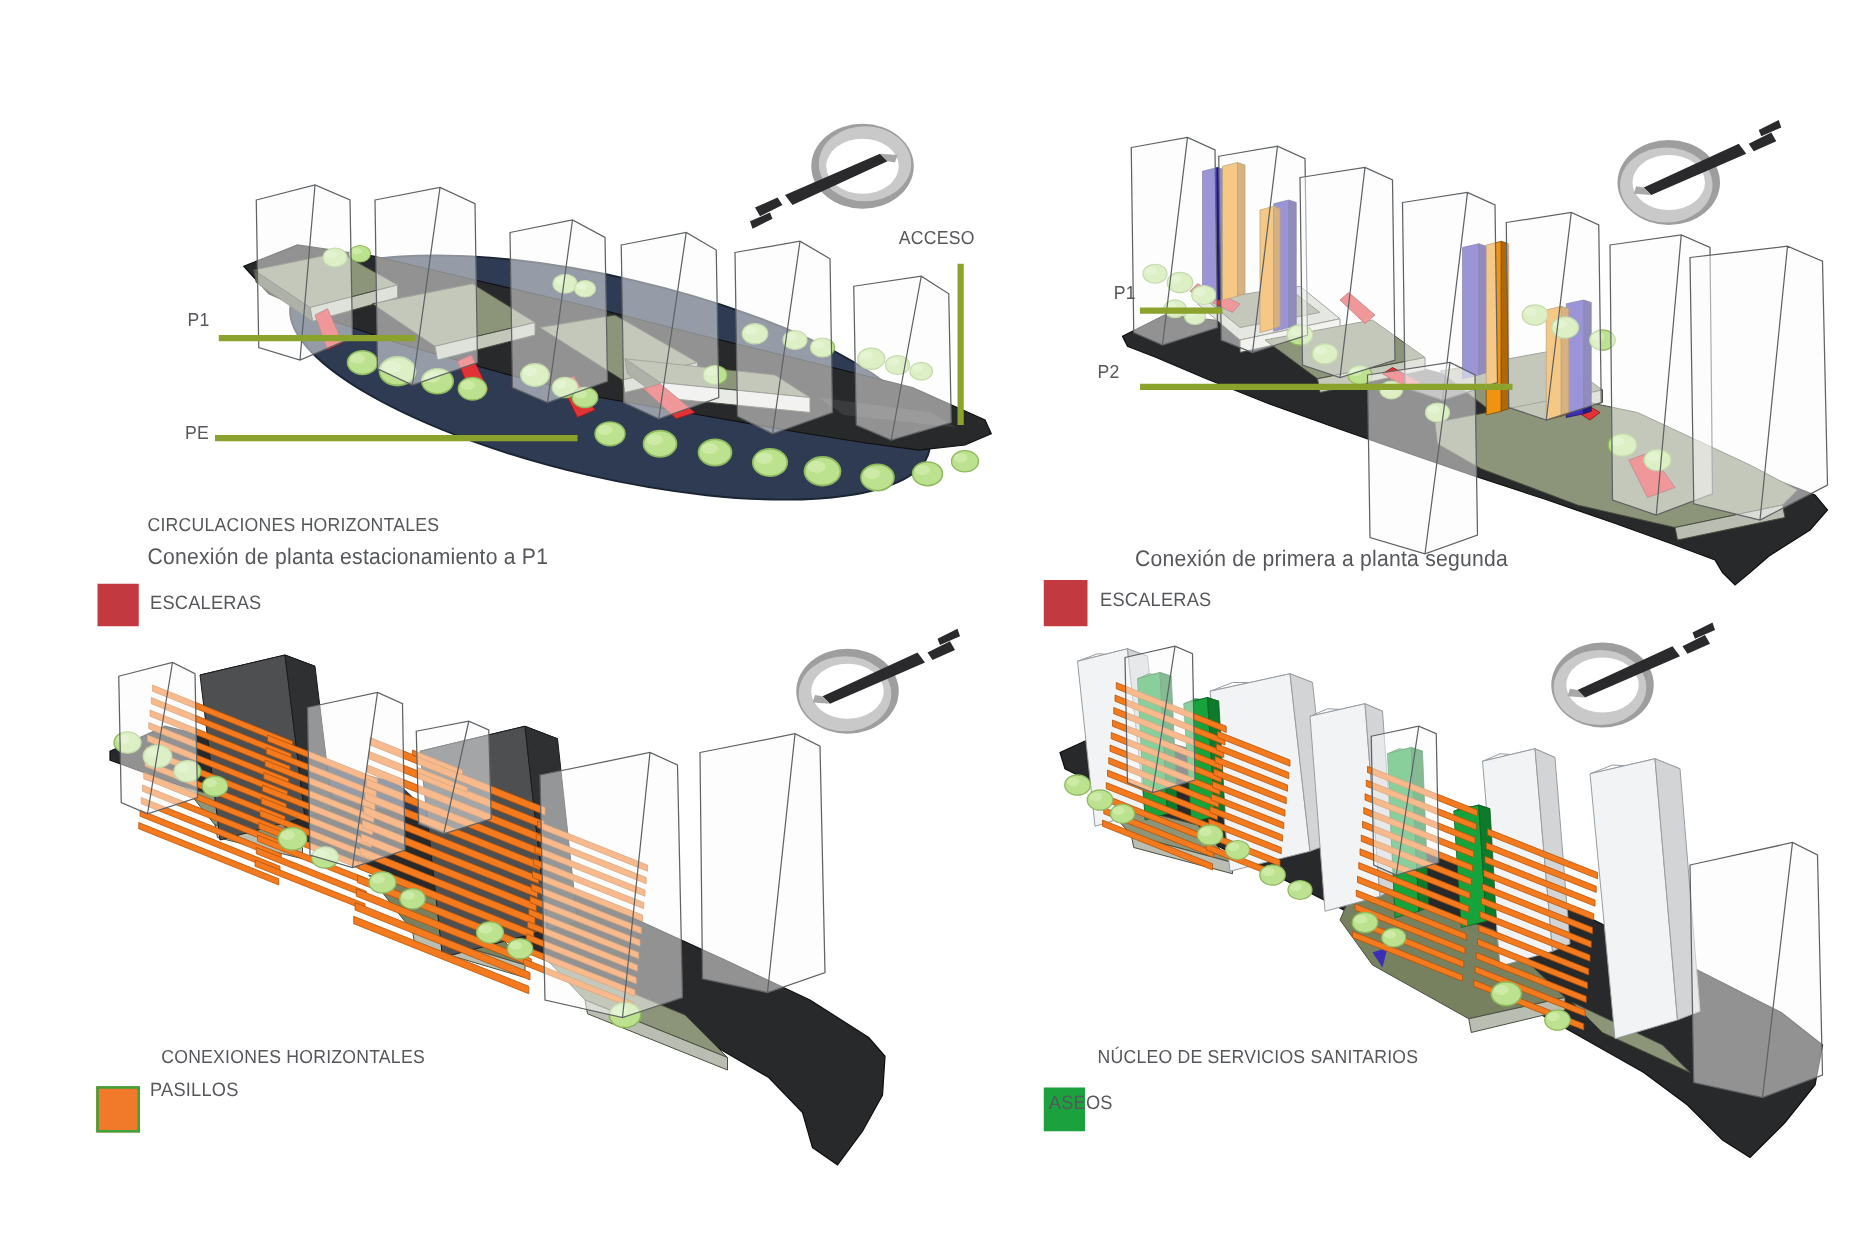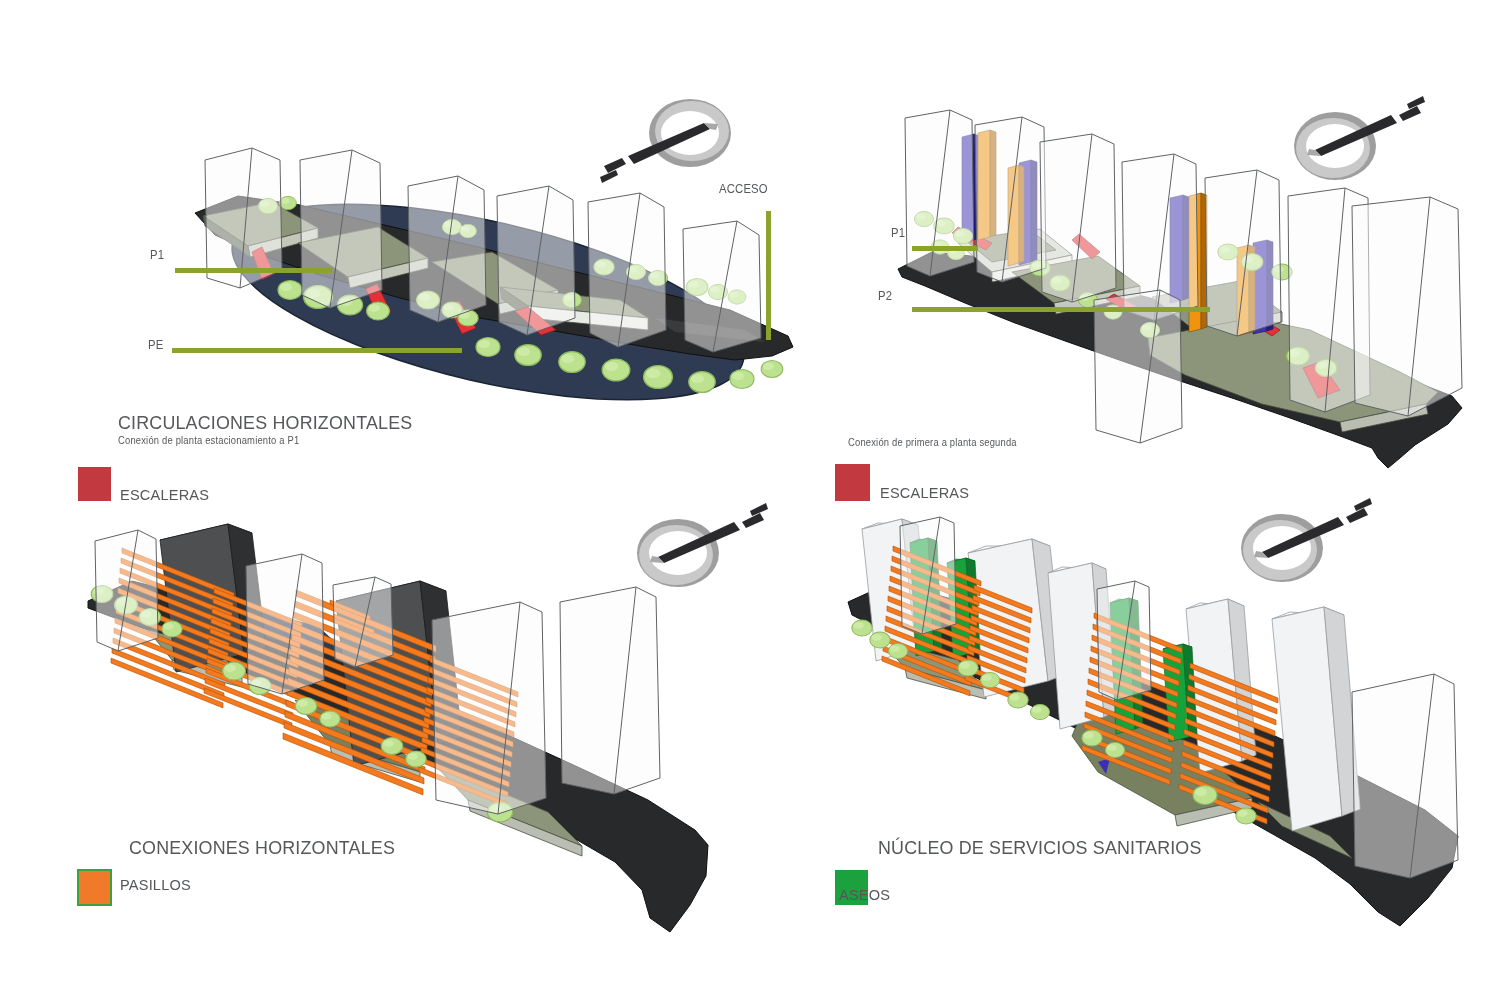--- a/index.html
+++ b/index.html
@@ -1,24 +1,24 @@
 <!DOCTYPE html>
 <html><head>
 <meta charset="utf-8">
 <style>
   html,body{margin:0;padding:0;background:#ffffff;}
   .canvas{position:relative;width:1500px;height:1000px;background:#ffffff;overflow:hidden;
           font-family:"Liberation Sans","DejaVu Sans",sans-serif;}
   svg.scene{position:absolute;left:0;top:0;}
   .txt{position:absolute;color:#55575a;white-space:nowrap;}
   .cond{display:inline-block;transform:scaleX(0.94);transform-origin:0 0;letter-spacing:.2px;}
-  .ann{font-size:12px;text-decoration:underline;}
-  .cap-title{font-size:19px;}
-  .cap-sub{font-size:10px;text-decoration:underline;}
-  .legend-label{font-size:15.5px;margin-top:12px;}
+  .ann{font-size:15px;text-decoration:underline;}
+  .cap-title{font-size:15px;}
+  .cap-sub{font-size:18px;text-decoration:underline;}
+  .legend-label{font-size:15.5px;}
   .swatch{position:absolute;}
   .swatch-escaleras{background:#c23a3f;width:33px;height:34px;}
   .swatch-pasillos{background:#f0792a;border:2px solid #3aa33c;width:31px;height:33px;}
   .swatch-aseos{background:#1ba23f;width:33px;height:35px;}
 </style>
 </head>
 <body>
 
 <div class="canvas">
 
@@ -434,21 +434,21 @@
 <div class="txt ann" style="left:150px;top:248px"><span class="cond">P1</span></div>
 <div class="txt ann" style="left:148px;top:338px"><span class="cond">PE</span></div>
 <div class="txt ann" style="left:719px;top:182px"><span class="cond">ACCESO</span></div>
 <div class="txt cap-title" style="left:118px;top:412px"><span class="cond">CIRCULACIONES HORIZONTALES</span></div>
 <div class="txt cap-sub" style="left:118px;top:435px"><span class="cond">Conexión de planta estacionamiento a P1</span></div>
 <div class="swatch swatch-escaleras" style="left:78px;top:467px"></div>
 <div class="txt legend-label" style="left:120px;top:474px"><span class="cond">ESCALERAS</span></div>
 
 <div class="txt ann" style="left:891px;top:226px"><span class="cond">P1</span></div>
 <div class="txt ann" style="left:878px;top:289px"><span class="cond">P2</span></div>
-<div class="txt cap-sub" style="left:848px;top:437px"><span class="cond">Conexión de primera a planta segunda</span></div>
+<div class="txt cap-sub" style="left:908px;top:437px"><span class="cond">Conexión de primera a planta segunda</span></div>
 <div class="swatch swatch-escaleras" style="left:835px;top:464px;width:35px;height:37px"></div>
 <div class="txt legend-label" style="left:880px;top:472px"><span class="cond">ESCALERAS</span></div>
 
 <div class="txt cap-title" style="left:129px;top:837px"><span class="cond">CONEXIONES HORIZONTALES</span></div>
 <div class="swatch swatch-pasillos" style="left:77px;top:869px"></div>
 <div class="txt legend-label" style="left:120px;top:864px"><span class="cond">PASILLOS</span></div>
 
 <div class="txt cap-title" style="left:878px;top:837px"><span class="cond">NÚCLEO DE SERVICIOS SANITARIOS</span></div>
 <div class="swatch swatch-aseos" style="left:835px;top:870px"></div>
 <div class="txt legend-label" style="left:839px;top:874px"><span class="cond">ASEOS</span></div>

